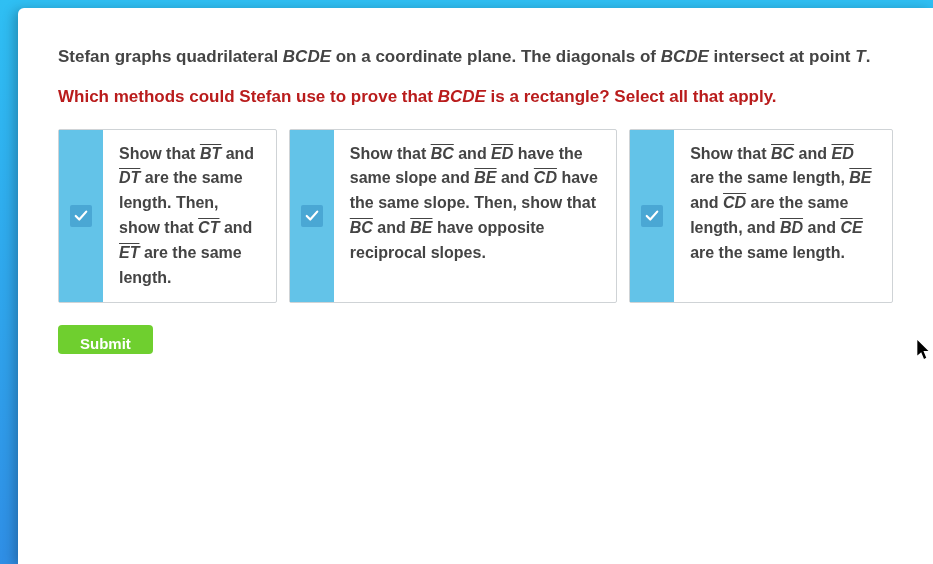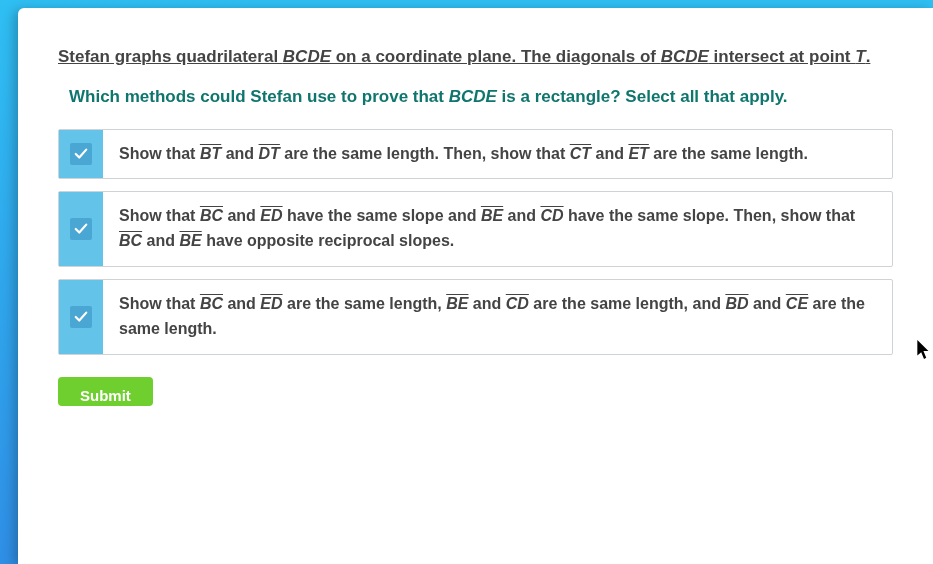--- a/index.html
+++ b/index.html
@@ -22,33 +22,31 @@
     border-radius: 6px 0 0 0;
     padding: 36px 40px 0 40px;
     box-shadow: -4px 2px 12px rgba(0,0,0,0.25);
   }
   .problem-text {
     font-size: 17px;
     font-weight: bold;
     color: #444;
     line-height: 1.55;
     margin-bottom: 14px;
-    text-decoration: underline;
   }
   .question-text {
     font-size: 17px;
     font-weight: bold;
-    color: #0f766e;
+    color: #b91c1c;
     line-height: 1.55;
     margin-bottom: 18px;
-    margin-left: 11px;
   }
   .em { font-style: italic; }
   .seg { text-decoration: overline; font-style: italic; }
-  .options { display: flex; flex-direction: column; gap: 12px; }
+  .options { display: flex; flex-direction: row; gap: 12px; }
   .option-row {
     display: flex;
     align-items: stretch;
     border: 1px solid #cfd3d6;
     border-radius: 2px;
     background: #fff;
     cursor: pointer;
   }
   .check-cell {
     width: 44px;

